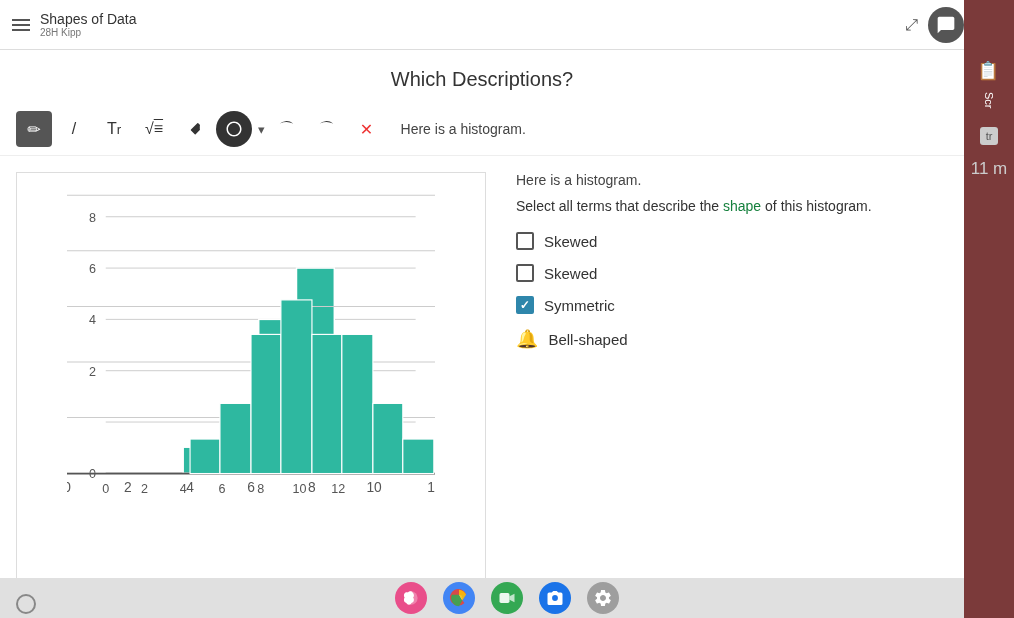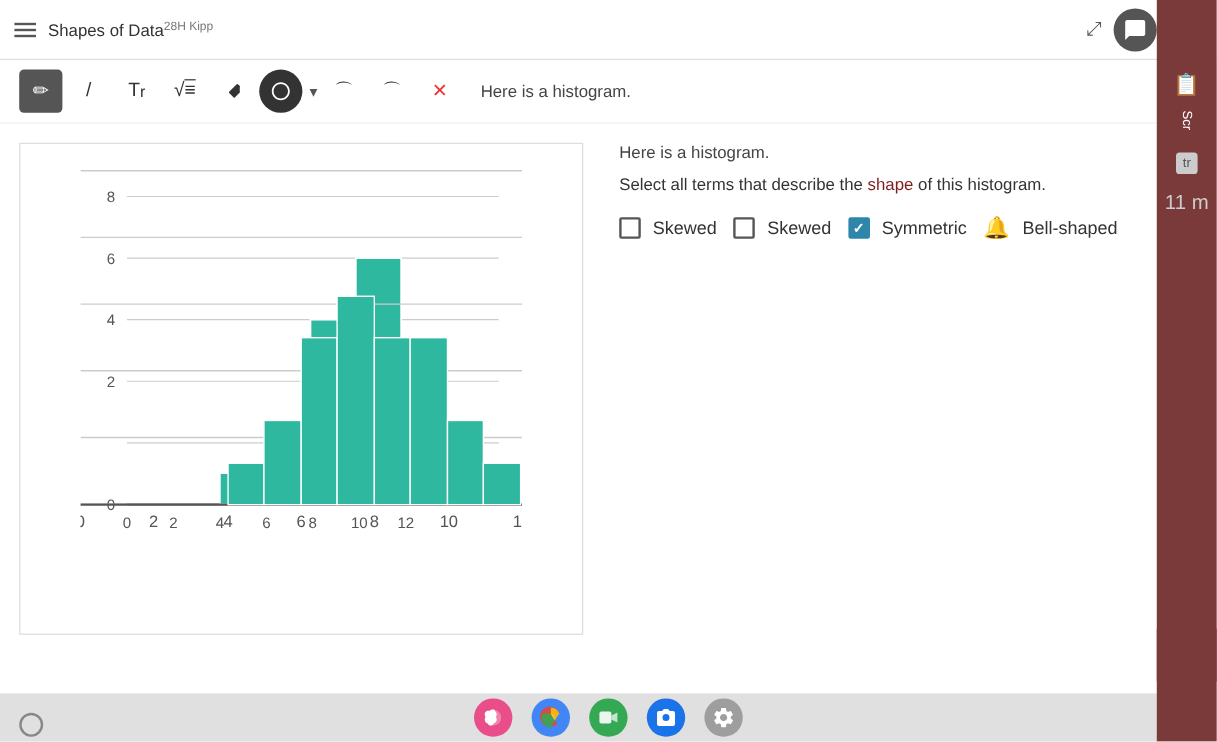--- a/index.html
+++ b/index.html
@@ -34,21 +34,21 @@
       cursor: pointer;
     }
     .hamburger-icon span {
       display: block;
       width: 18px;
       height: 2px;
       background: #555;
     }
     .title-info {
       display: flex;
-      flex-direction: row;
+      flex-direction: column;
     }
     .app-title {
       font-size: 14px;
       font-weight: 500;
       color: #333;
     }
     .app-subtitle {
       font-size: 10px;
       color: #777;
     }
@@ -192,25 +192,25 @@
     }
     .question-text {
       font-size: 14px;
       color: #333;
       margin-bottom: 18px;
     }
     .question-text strong {
       font-weight: normal;
     }
     .question-text .highlight {
-      color: #7f1d1d;
+      color: #15803d;
     }
     .options-list {
       display: flex;
-      flex-direction: row;
+      flex-direction: column;
       gap: 14px;
     }
     .option-item {
       display: flex;
       align-items: center;
       gap: 10px;
       cursor: pointer;
     }
     .checkbox {
       width: 18px;
@@ -309,20 +309,21 @@
     <div class="chat-icon-btn">
       <svg viewBox="0 0 24 24">
         <path d="M20 2H4c-1.1 0-2 .9-2 2v18l4-4h14c1.1 0 2-.9 2-2V4c0-1.1-.9-2-2-2z"></path>
       </svg>
     </div>
   </div>
 </div>
 
 <div class="main-content">
 
+  <div class="page-title-area">Which Descriptions?</div>
 
   <div class="toolbar">
     <button class="tool-btn active">✏</button>
     <button class="tool-btn">/</button>
     <button class="tool-btn">T<sub>r</sub></button>
     <button class="tool-btn">√<span style="text-decoration:overline">≡</span></button>
     <button class="tool-btn">
       <svg width="16" height="16" viewBox="0 0 24 24" fill="#333">
         <path d="M20.71 7.04a1 1 0 0 0 0-1.41l-2.34-2.34a1 1 0 0 0-1.41 0l-9.5 9.5a1 1 0 0 0 0 1.41l5.66 5.66a1 1 0 0 0 1.41 0l6.18-6.18a1 1 0 0 0 0-1.41z"></path>
       </svg>

